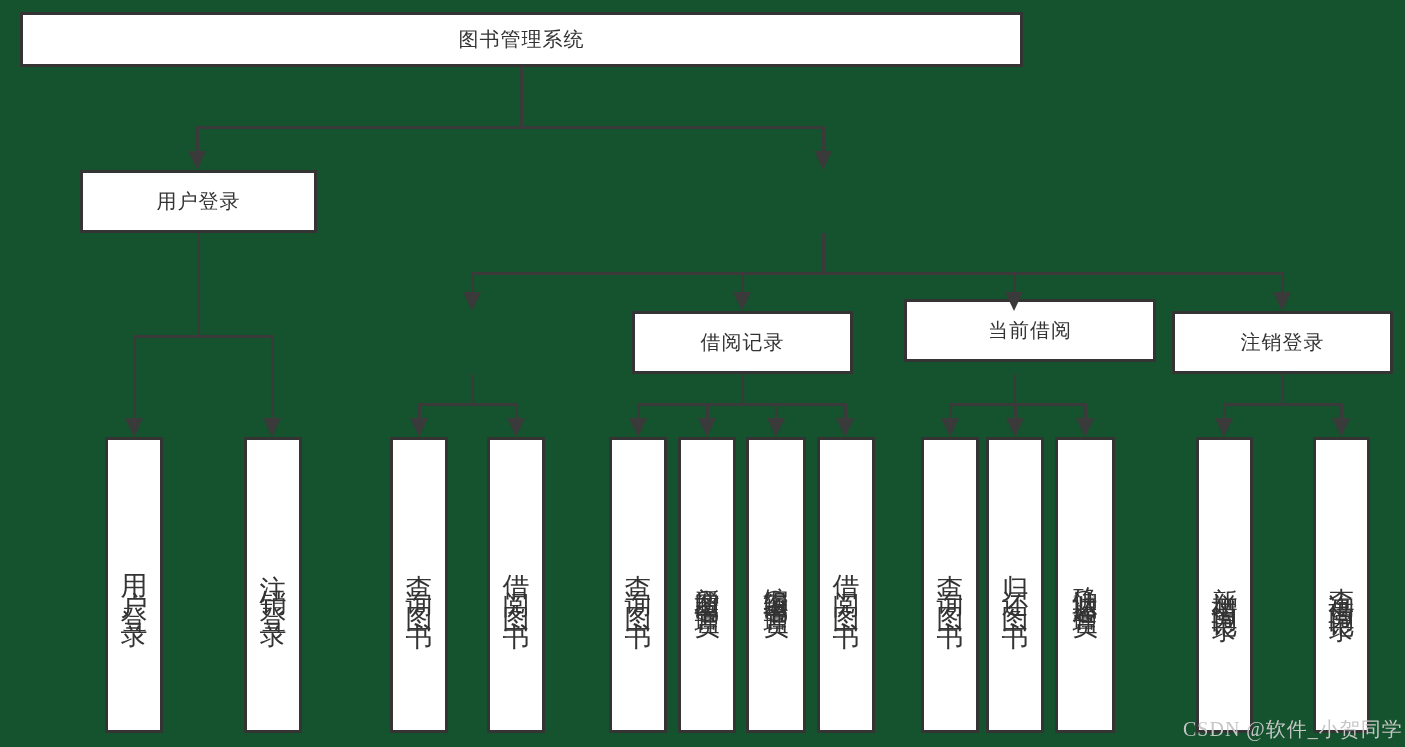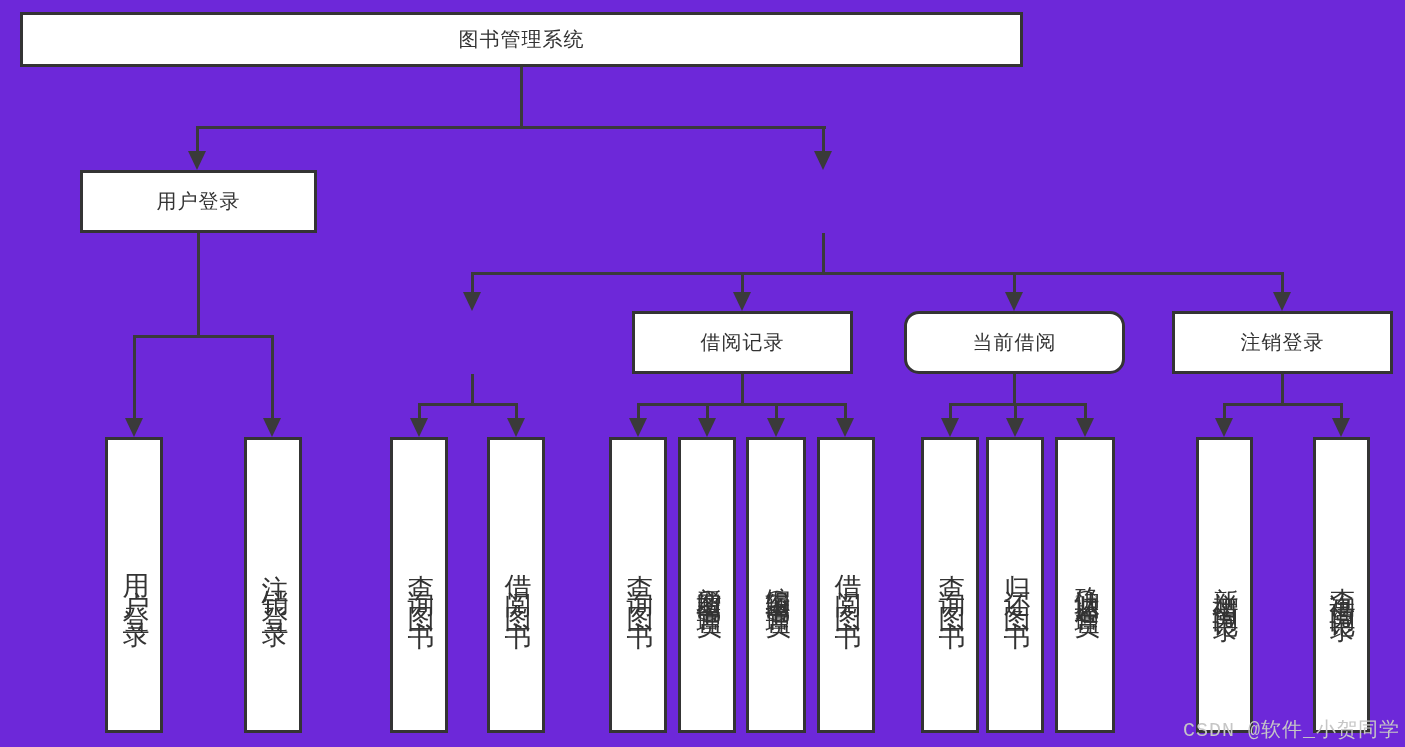--- a/index.html
+++ b/index.html
@@ -1,18 +1,18 @@
 <!DOCTYPE html>
 <html><head>
 <meta charset="utf-8">
 <style>
   html,body{margin:0;padding:0;background:#fff;}
   .canvas{
-    position:relative;width:1405px;height:747px;background:#6d28d9;overflow:hidden;
-    font-family:Liberation Mono, monospace;color:#333;
+    position:relative;width:1405px;height:747px;background:#14532d;overflow:hidden;
+    font-family:Liberation Serif, serif;color:#333;
   }
   .box{
     position:absolute;box-sizing:border-box;background:#fff;
     border:3px solid #343434;
     display:flex;align-items:center;justify-content:center;
     font-size:20px;color:#333;letter-spacing:1px;
   }
   .vbox{
     writing-mode:vertical-rl;text-orientation:mixed;
   }
@@ -44,21 +44,21 @@
   <div class="box" style="left:80px;top:170px;width:237px;height:63px;">
     <span>用户登录</span>
   </div>
 
 
 
   <div class="box" style="left:632px;top:311px;width:221px;height:63px;">
     <span>借阅记录</span>
   </div>
 
-  <div class="box" style="left:904px;top:311px;width:221px;height:63px;border-radius:15px;">
+  <div class="box" style="left:904px;top:299px;width:252px;height:63px;">
     <span>当前借阅</span>
   </div>
 
   <div class="box" style="left:1172px;top:311px;width:221px;height:63px;">
     <span>注销登录</span>
   </div>
 
   <div class="box vbox sp4" style="left:105px;top:437px;width:58px;height:296px;">
     <span>用户登录</span>
   </div>

